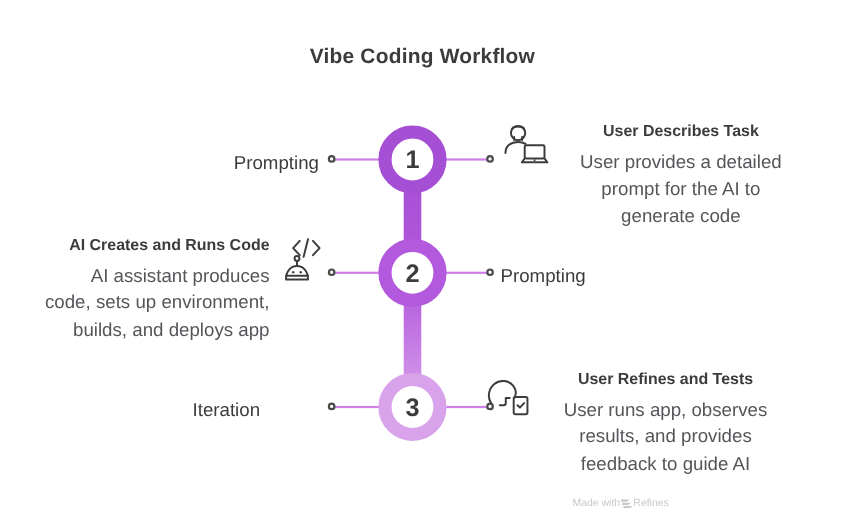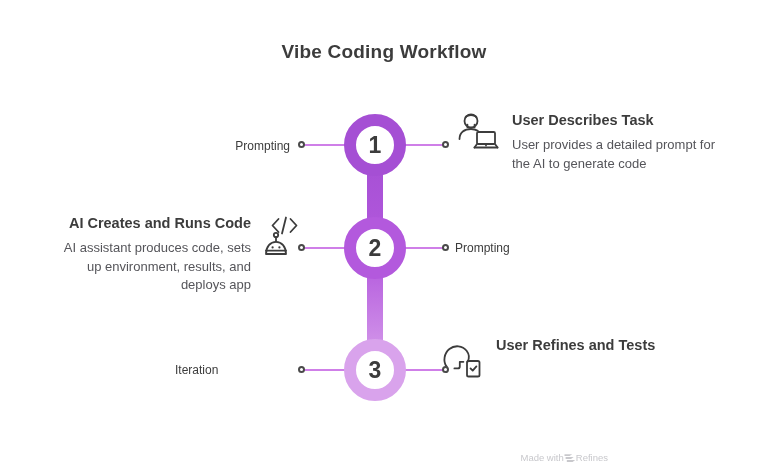--- a/index.html
+++ b/index.html
@@ -122,21 +122,21 @@
   
   #conn-line-3-left { left: 303px; top: 369px; width: 44px; }
   #conn-dot-3-left  { left: 298px; top: 366px; }
   
   #conn-line-3-right { left: 404px; top: 369px; width: 40px; }
   #conn-dot-3-right  { left: 442px; top: 366px; }
 
   
   .side-label {
     position: absolute;
-    font-size: 12px;
+    font-size: 17px;
     color: #3c3c3c;
     white-space: nowrap;
   }
   #label-prompting { left: 175px; top: 139px; width: 115px; text-align: right; }
   #label-generation { left: 455px; top: 241px; text-align: left; }
   #label-iteration { left: 175px; top: 363px; width: 115px; text-align: left; }
 
   
   .content-right {
     position: absolute;
@@ -151,31 +151,31 @@
     gap: 10px;
   }
   .heading {
     font-size: 14.5px;
     font-weight: bold;
     color: #3c3c3c;
     margin-bottom: 7px;
     line-height: 1.15;
   }
   .desc {
-    font-size: 13px;
+    font-size: 17px;
     color: #55555a;
     line-height: 1.45;
   }
-  .txt-right { text-align: left; }
+  .txt-right { text-align: center; }
   .txt-left  { text-align: right; }
 
   #content-1 { left: 456px; top: 112px; width: 270px; }
   #content-1 .text-col { width: 215px; }
 
-  #content-2 { left: 40px; top: 215px; width: 265px; justify-content: flex-end; }
+  #content-2 { left: 40px; top: 215px; width: 265px; justify-content: flex-start; }
   #content-2 .text-col { width: 205px; }
 
   #content-3 { left: 440px; top: 337px; width: 275px; }
   #content-3 .text-col { width: 218px; }
 
   .icon-wrap {
     flex: 0 0 auto;
     width: 44px;
     height: 46px;
     display: block;
@@ -243,21 +243,21 @@
 
   <div class="side-label" id="label-generation">Prompting</div>
 
   <div class="node" id="node-2">
     <span class="node-num">2</span>
   </div>
 
   <div class="content-left" id="content-2">
     <span class="text-col txt-left">
       <span class="heading" style="display:block">AI Creates and Runs Code</span>
-      <span class="desc" style="display:block">AI assistant produces code, sets up environment, results, and deploys app</span>
+      <span class="desc" style="display:block">AI assistant produces code, sets up environment, builds, and deploys app</span>
     </span>
     <span class="icon-wrap">
       <svg width="44" height="46" viewBox="0 0 44 46" fill="none" stroke="#3c3c3c" stroke-width="1.8" stroke-linecap="round" stroke-linejoin="round">
         <path d="M17.5 4 L11.5 10.5 L17.5 17"></path>
         <path d="M25 2.5 L21 18.5"></path>
         <path d="M29.5 4 L35.5 10.5 L29.5 17"></path>
         <path d="M15 22 L15 26.5"></path>
         <circle cx="15" cy="20" r="2.2"></circle>
         <path d="M5 39 C5 31.5 9.4 26.8 15 26.8 C20.6 26.8 25 31.5 25 39 Z"></path>
         <path d="M5 35.6 L25 35.6"></path>
@@ -283,20 +283,21 @@
       <svg width="44" height="46" viewBox="0 0 44 46" fill="none" stroke="#3c3c3c" stroke-width="1.8" stroke-linecap="round" stroke-linejoin="round">
         <path d="M6.5 29.5 L6.5 35"></path>
         <path d="M6.5 29.5 C2.8 24.2 4.2 16.2 9.4 12 C14.6 7.8 22.6 8.5 26.6 13.8 C29.2 17.2 29.4 21.4 27.6 24.6"></path>
         <path d="M23.4 24.8 L19.8 24.8 L19.8 29.4 C19.8 30.6 18.9 31.4 17.7 31.4 L14.4 31.4"></path>
         <rect x="27" y="24" width="12.5" height="15.5" rx="1.6"></rect>
         <path d="M30.5 31.4 L32.7 33.6 L36.4 29.4"></path>
       </svg>
     </span>
     <span class="text-col txt-right">
       <span class="heading" style="display:block">User Refines and Tests</span>
+      <span class="desc" style="display:block">User runs app, observes results, and provides feedback to guide AI</span>
     </span>
   </div>
 
   <div id="watermark">
     <span>Made with</span>
     <span>
       <svg width="12" height="10" viewBox="0 0 12 10" fill="#c8c8cc">
         <path d="M0.5 1.2 L8.2 1.2 L5.6 3.1 L0.5 3.1 Z"></path>
         <path d="M1.6 4.1 L9.6 4.1 L7.0 6.0 L1.6 6.0 Z"></path>
         <path d="M2.8 7.0 L11.2 7.0 L8.6 8.9 L2.8 8.9 Z"></path>

